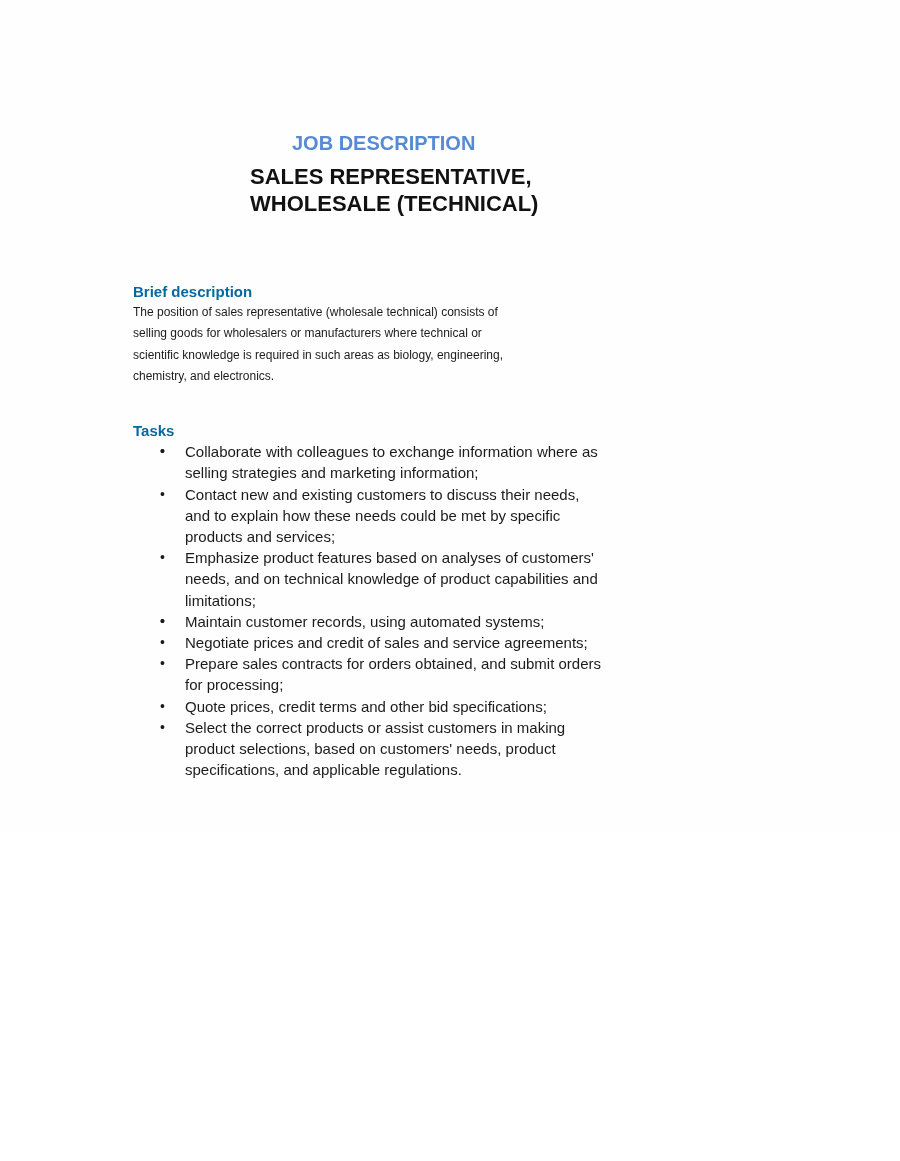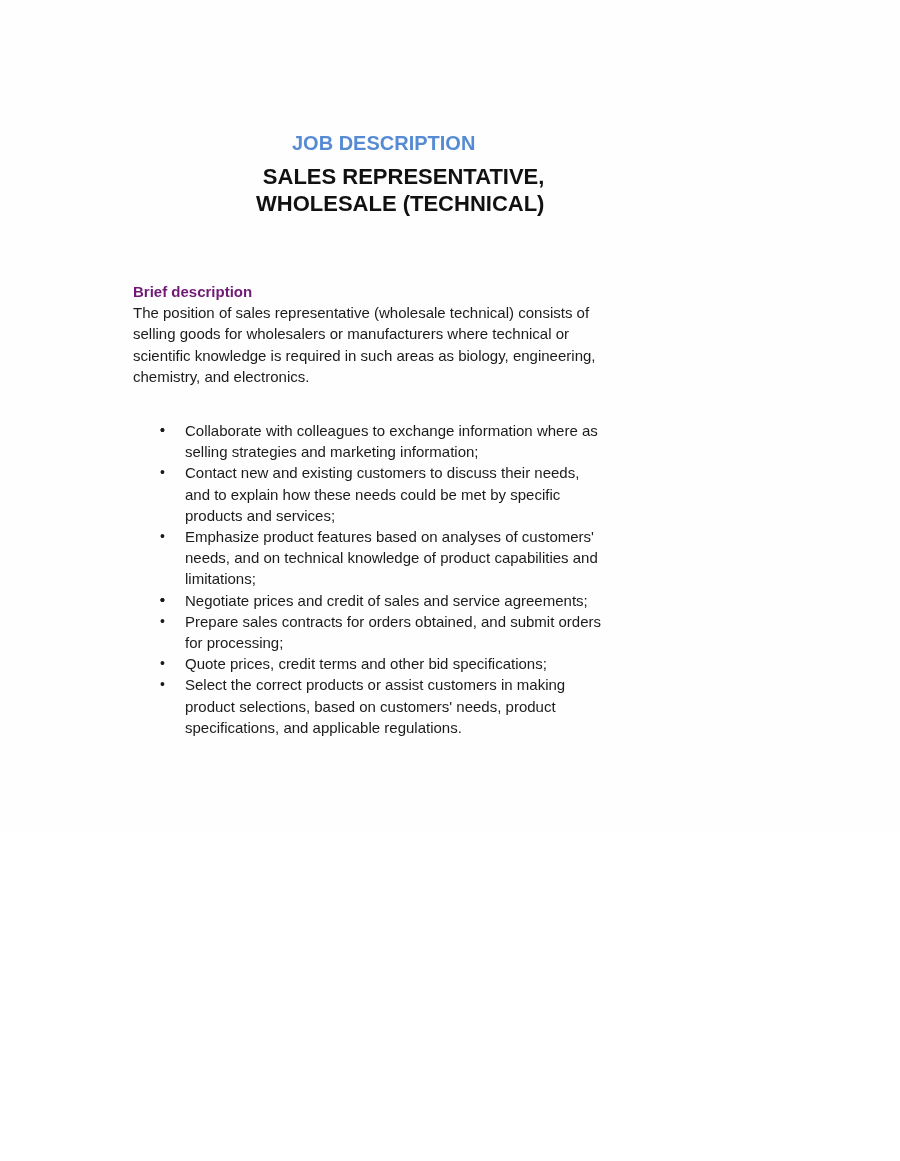--- a/index.html
+++ b/index.html
@@ -26,49 +26,48 @@
     left: 292px;
     top: 131px;
     font-size: 20px;
     font-weight: bold;
     line-height: 24px;
     color: #568BD4;
     white-space: pre;
   }
   .doc-title {
     position: absolute;
-    left: 256px;
+    left: 250px;
     top: 163px;
     font-size: 22px;
     font-weight: bold;
     line-height: 27px;
     color: #111111;
     white-space: pre-line;
-    text-align: right;
   }
   .section-brief {
     position: absolute;
     left: 133px;
     top: 281px;
     width: 560px;
   }
   .section-tasks {
     position: absolute;
     left: 133px;
     top: 420px;
     width: 580px;
   }
   .sec-heading {
     font-size: 15px;
     font-weight: bold;
     line-height: 21.2px;
-    color: #701a75;
+    color: #0369a1;
   }
   .body-text {
-    font-size: 15px;
+    font-size: 12px;
     line-height: 21.2px;
     white-space: pre-line;
     color: #1b1b1b;
   }
   ul.task-list {
     list-style: none;
     margin: 0;
     padding: 0;
   }
   ul.task-list li {
@@ -116,20 +115,21 @@
 
   <div class="section-brief">
     <div class="sec-heading">Brief description</div>
     <div class="body-text">The position of sales representative (wholesale technical) consists of
 selling goods for wholesalers or manufacturers where technical or
 scientific knowledge is required in such areas as biology, engineering,
 chemistry, and electronics.</div>
   </div>
 
   <div class="section-tasks">
+    <div class="sec-heading">Tasks</div>
     <ul class="task-list">
       <li>
         <span class="bullet">•</span>
       </li>
       <li>
         <span class="bullet">•</span>
         <span class="li-text">Collaborate with colleagues to exchange information where as
 selling strategies and marketing information;</span>
       </li>
       <li>
@@ -142,20 +142,21 @@
         <span class="bullet">•</span>
         <span class="li-text">Emphasize product features based on analyses of customers'
 needs, and on technical knowledge of product capabilities and
 limitations;</span>
       </li>
       <li>
         <span class="bullet">•</span>
       </li>
       <li>
         <span class="bullet">•</span>
+        <span class="li-text">Maintain customer records, using automated systems;</span>
       </li>
       <li>
         <span class="bullet">•</span>
         <span class="li-text">Negotiate prices and credit of sales and service agreements;</span>
       </li>
       <li>
         <span class="bullet">•</span>
         <span class="li-text">Prepare sales contracts for orders obtained, and submit orders
 for processing;</span>
       </li>

